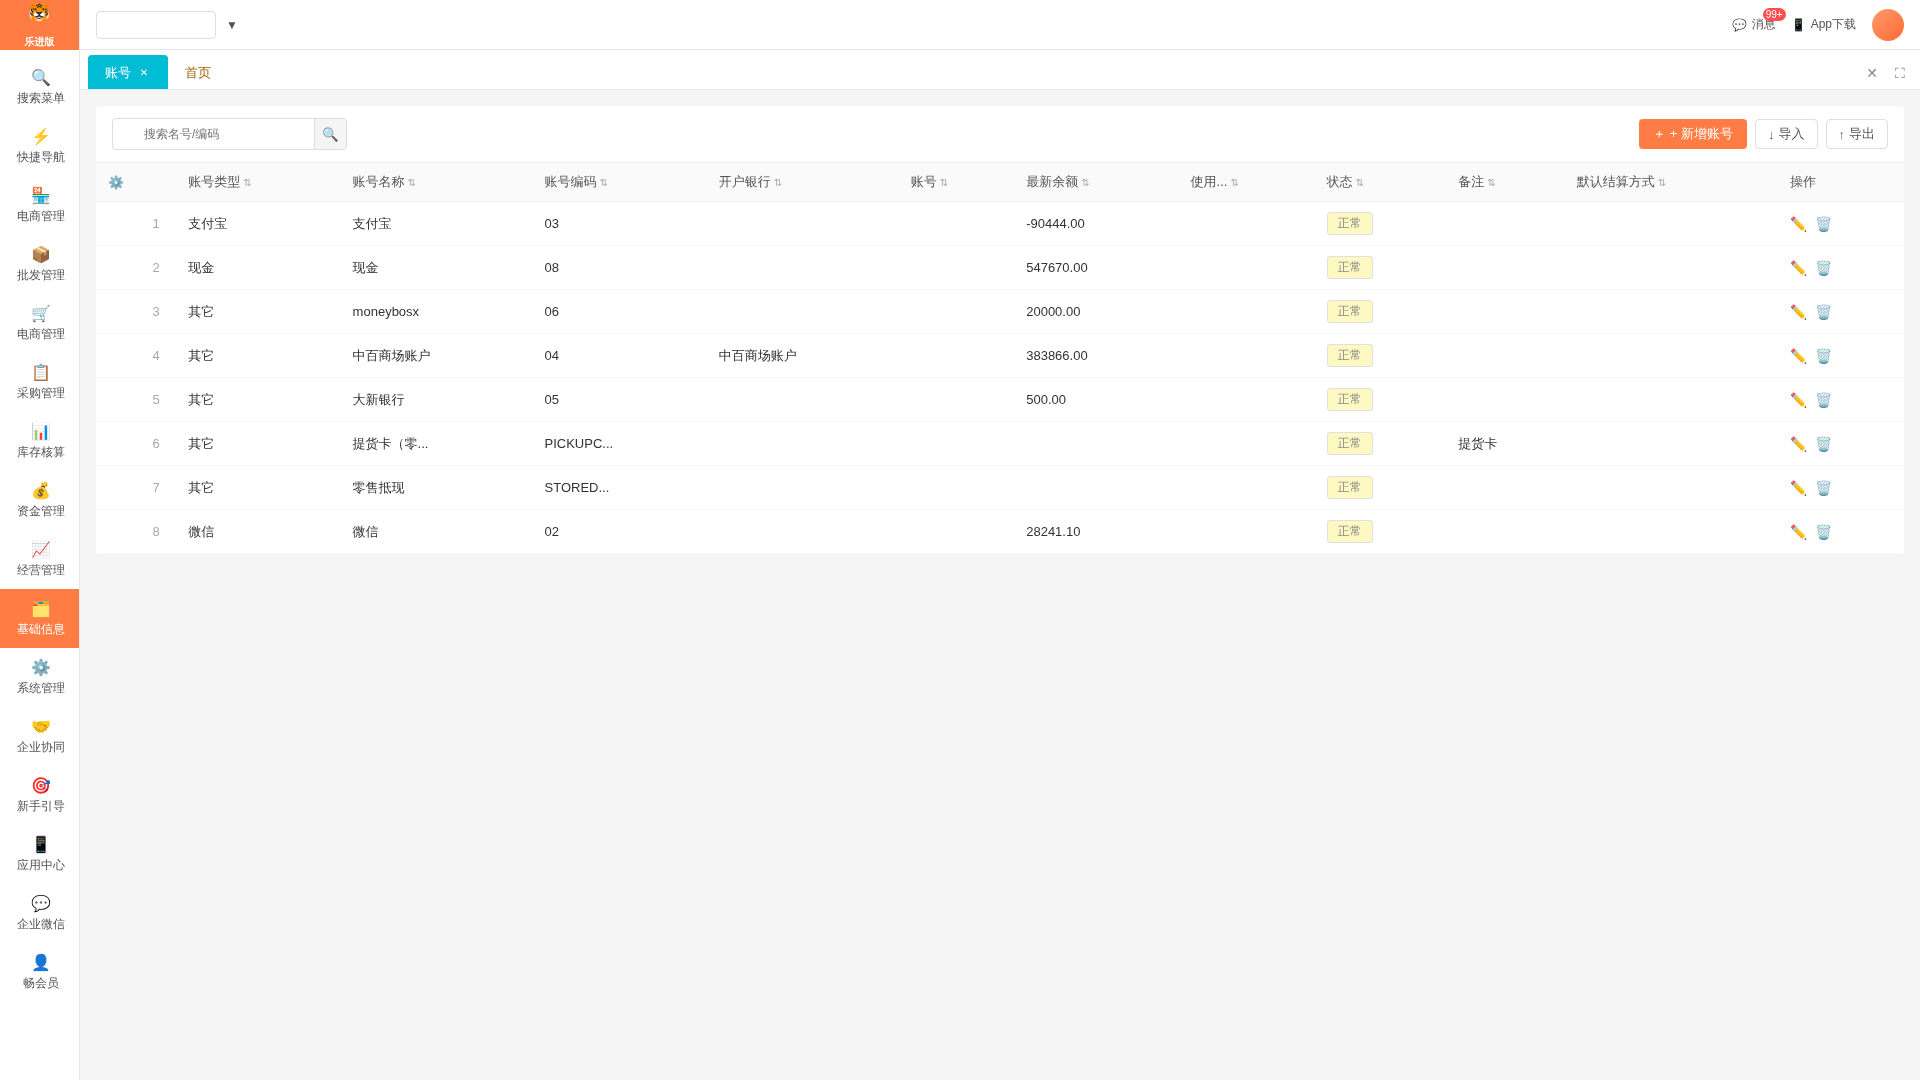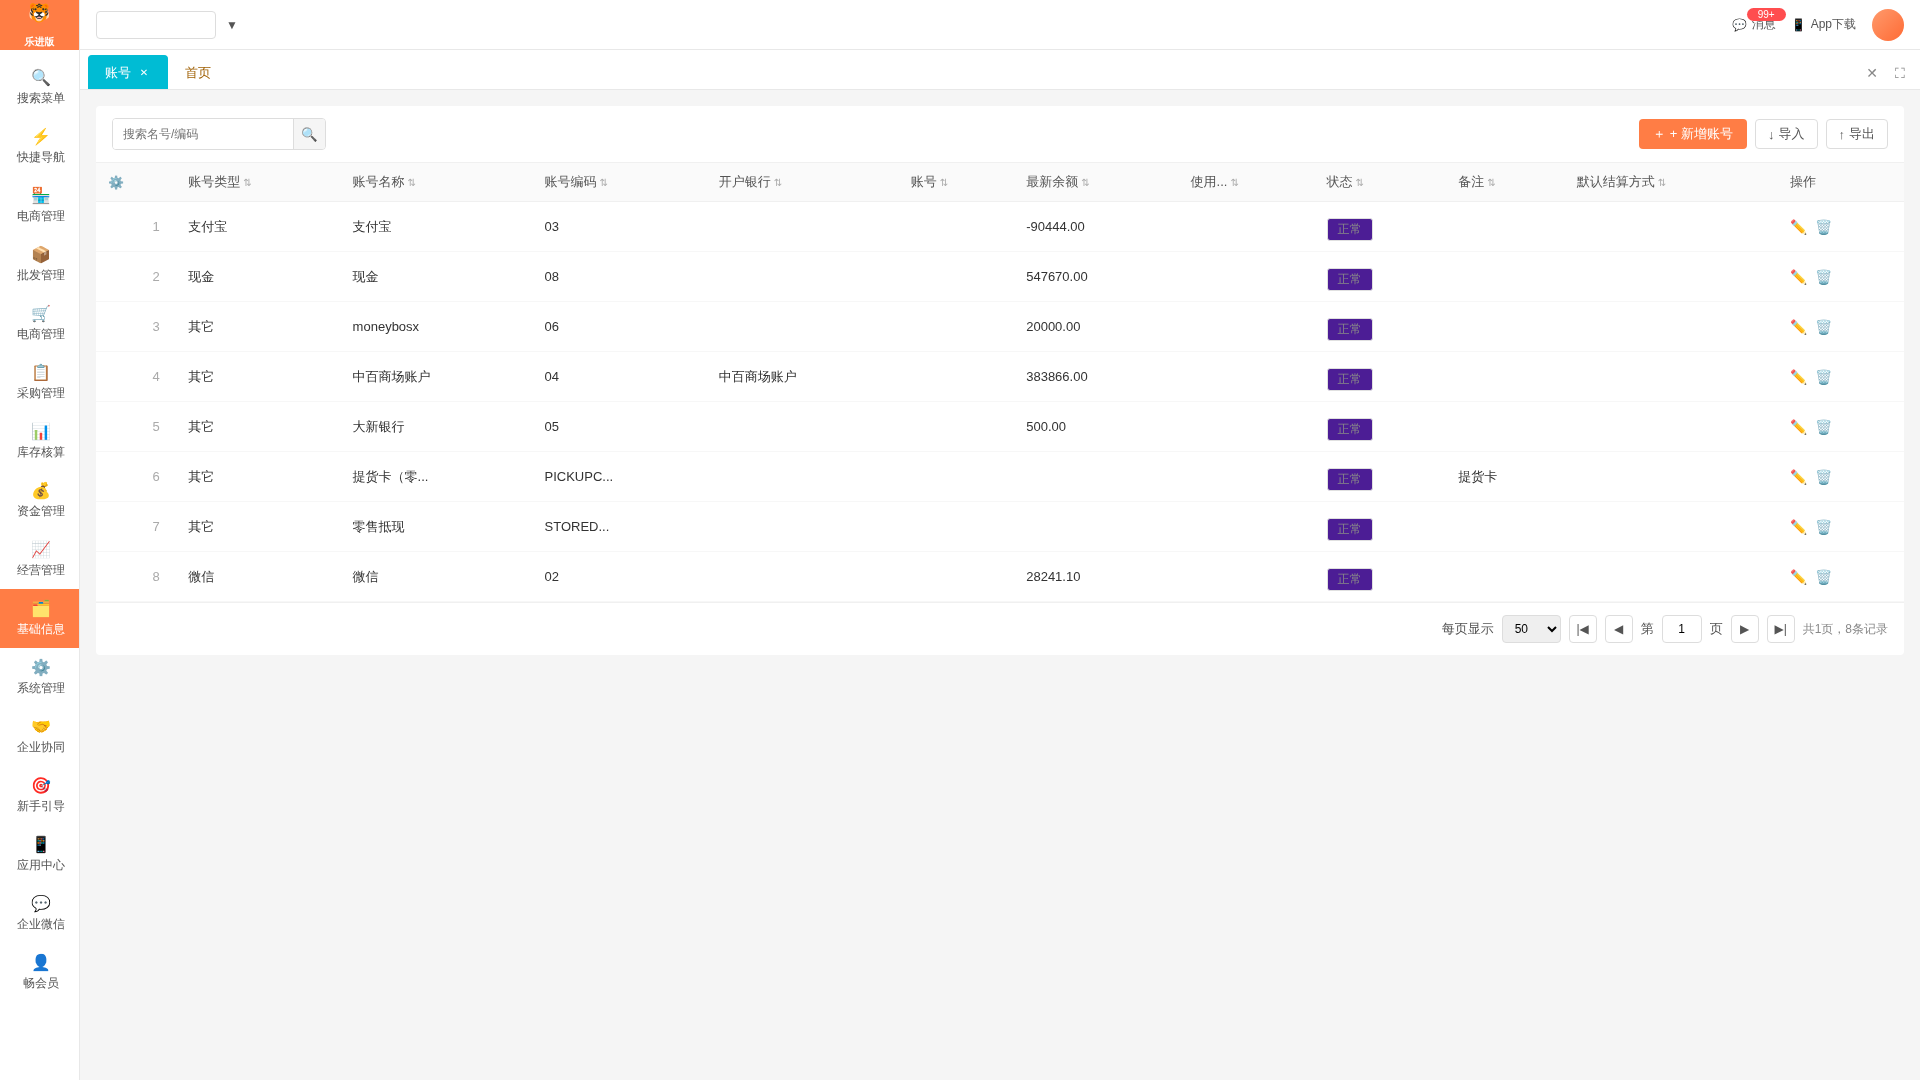--- a/index.html
+++ b/index.html
@@ -104,21 +104,21 @@
       font-size: 12px;
       color: #555;
       cursor: pointer;
       position: relative;
     }
     .badge {
       background: #ff4d4f;
       color: #fff;
       font-size: 10px;
       border-radius: 10px;
-      padding: 1px 11px;
+      padding: 1px 3px;
       position: absolute;
       top: -8px;
       right: -10px;
     }
     .header-app {
       display: flex;
       align-items: center;
       gap: 4px;
       font-size: 12px;
       color: #555;
@@ -210,20 +210,21 @@
       gap: 8px;
       border-bottom: 1px solid #f0f0f0;
     }
     .search-input-wrap {
       display: flex;
       align-items: center;
       border: 1px solid #ddd;
       border-radius: 4px;
       overflow: hidden;
       height: 32px;
+      padding-left: 21px;
     }
     .search-input {
       border: none;
       outline: none;
       padding: 0 10px;
       font-size: 12px;
       width: 180px;
       height: 100%;
     }
     .search-btn {
@@ -306,24 +307,23 @@
     }
     .status-tag {
       display: inline-flex;
       align-items: center;
       justify-content: center;
       padding: 2px 10px;
       border-radius: 3px;
       font-size: 12px;
     }
     .status-normal {
-      background: #4c1d95;
+      background: #fef9c3;
       color: #888;
       border: 1px solid #e0e0e0;
-      margin-top: 6px;
     }
     .action-icons {
       display: flex;
       gap: 8px;
       align-items: center;
     }
     .action-icon {
       cursor: pointer;
       color: #aaa;
       font-size: 14px;
@@ -686,28 +686,16 @@
               <td>
                 <div class="action-icons">
         <span class="action-icon">✏️</span>
         <span class="action-icon">🗑️</span>
       </div>
               </td>
             </tr>
           </tbody>
       </table>
 
-      <div class="pagination-bar">
-        <span>每页显示</span>
-        <select class="page-size-select" id="page-size-select"><option value="20">20</option><option value="50" selected="">50</option><option value="100">100</option></select>
-        <button class="page-btn">|◀</button>
-        <button class="page-btn">◀</button>
-        <span>第</span>
-        <input class="page-input" value="1" style="">
-        <span>页</span>
-        <button class="page-btn">▶</button>
-        <button class="page-btn">▶|</button>
-        <span class="total-info">共1页，8条记录</span>
-      </div>
 
     </div>
   </div>
 </div>
 
 </body></html>

